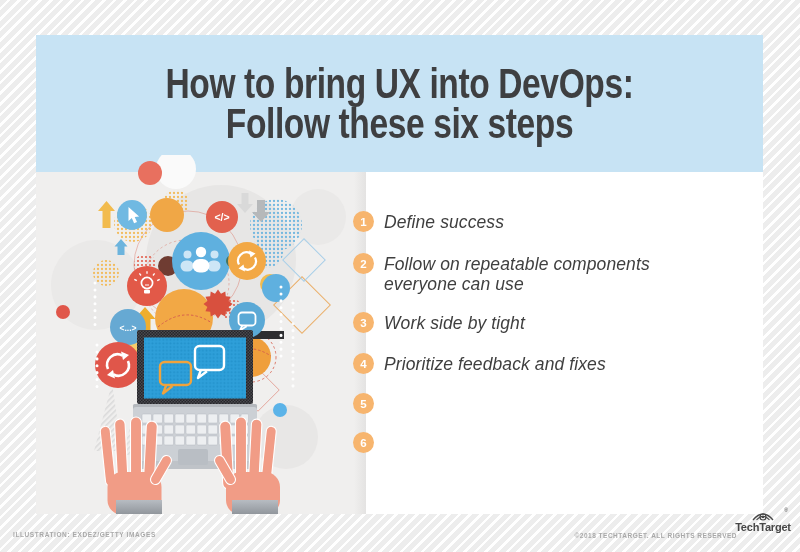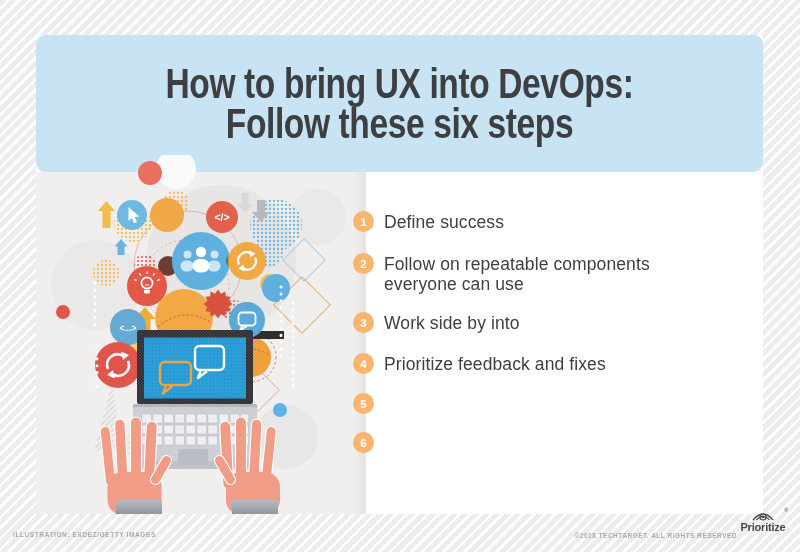--- a/index.html
+++ b/index.html
@@ -2,30 +2,30 @@
 <html style="--stripeBase: #ededed; --stripeLine: #ffffff; --headerBg: #c7e3f4; --titleText: #3e3f41; --cardBg: #ffffff; --panelBg: #f0efee; --badgeBg: #f7b56e; --badgeText: #ffffff; --stepText: #3f3f3f; --footerText: #a9a9a9; --brandText: #474747; --blue: #5fb0df; --red: #e2584a; --orange: #f2a845; --yellow: #f0b029; --salmon: #f19c86; --laptopGray: #ccd0d5;"><head>
 <meta charset="utf-8">
 <style>
   html,body{margin:0;padding:0;background:#fff;}
   .stage{
     position:relative;width:800px;height:552px;overflow:hidden;
     font-family:"Liberation Sans",sans-serif;
     background:repeating-linear-gradient(135deg, var(--stripeBase) 0 5px, var(--stripeLine) 5px 7.5px);
   }
   .card{position:absolute;left:36px;top:35px;width:727px;height:479px;background:var(--cardBg);}
-  .header{position:absolute;left:0;top:0;width:100%;height:137px;background:var(--headerBg);border-radius:9px;}
+  .header{position:absolute;left:0;top:0;width:100%;height:137px;background:var(--headerBg);}
   .title{position:absolute;top:28px;left:0;width:100%;text-align:center;
     font-weight:bold;font-size:43px;line-height:40px;color:var(--titleText);letter-spacing:-0.5px;}
   .tline{display:block;transform:scaleX(0.78);transform-origin:50% 50%;white-space:nowrap;}
   .art{position:absolute;left:0;top:120px;width:330px;height:359px;}
   .steps-layer{position:absolute;left:0;top:0;width:100%;height:100%;}
   .step{position:absolute;display:flex;align-items:flex-start;}
   .badge{width:21px;height:21px;border-radius:50%;background:var(--badgeBg);color:var(--badgeText);
     font-size:11.5px;font-weight:bold;display:flex;align-items:center;justify-content:center;flex:none;margin-right:10px;}
-  .step-text{font-size:17.5px;line-height:20px;color:var(--stepText);white-space:pre-line;letter-spacing:0.1px;padding-top:0.5px;}
+  .step-text{font-size:17.5px;line-height:20px;color:var(--stepText);white-space:pre-line;letter-spacing:0.1px;padding-top:0.5px;font-style:italic;}
   .s0{top:176px;left:317px}.s1{top:218px;left:317px}.s2{top:277px;left:317px}
   .s3{top:318px;left:317px}.s4{top:358px;left:317px}.s5{top:397px;left:317px}
   .footer-credit{position:absolute;left:13px;top:531px;font-size:6.5px;font-weight:bold;
     letter-spacing:0.6px;color:var(--footerText);}
   .footer-copy{position:absolute;right:63px;top:532px;font-size:6.5px;font-weight:bold;
     letter-spacing:0.5px;color:var(--footerText);}
   .brand{position:absolute;right:8px;top:507px;width:58px;text-align:center;color:var(--brandText);}
   .brand .eye{display:block;margin:0 auto;}
   .brand-word{display:block;font-size:11px;font-weight:bold;letter-spacing:-0.2px;line-height:12px;margin-top:0px;}
   .reg{position:absolute;right:4px;top:0px;font-size:5px;color:var(--brandText);}
@@ -311,21 +311,21 @@
         <span class="badge">1</span>
         <span class="step-text">Define success</span>
       </div>
       <div class="step s1">
         <span class="badge">2</span>
         <span class="step-text">Follow on repeatable components
 everyone can use</span>
       </div>
       <div class="step s2">
         <span class="badge">3</span>
-        <span class="step-text">Work side by into</span>
+        <span class="step-text">Work side by tight</span>
       </div>
       <div class="step s3">
         <span class="badge">4</span>
         <span class="step-text">Prioritize feedback and fixes</span>
       </div>
       <div class="step s4">
         <span class="badge">5</span>
       </div>
       <div class="step s5">
         <span class="badge">6</span>
@@ -336,15 +336,15 @@
   <div class="footer-credit">ILLUSTRATION: EXDEZ/GETTY IMAGES</div>
   <div class="footer-copy">©2018 TECHTARGET. ALL RIGHTS RESERVED</div>
   <div class="brand">
     <svg class="eye" width="26" height="14" viewBox="0 0 26 14">
       <path d="M3,13 Q13,1 23,13" stroke="#474747" stroke-width="1.3" fill="none"></path>
       <path d="M6.5,13 Q13,5.5 19.5,13" stroke="#474747" stroke-width="1.1" fill="none"></path>
       <circle cx="13" cy="10" r="3" stroke="#474747" stroke-width="1.2" fill="none"></circle>
       <circle cx="13" cy="10" r="1.3" fill="#474747"></circle>
     </svg>
     <span class="reg">®</span>
-    <span class="brand-word">Prioritize</span>
+    <span class="brand-word">TechTarget</span>
   </div>
 </div>
 
 </body></html>

